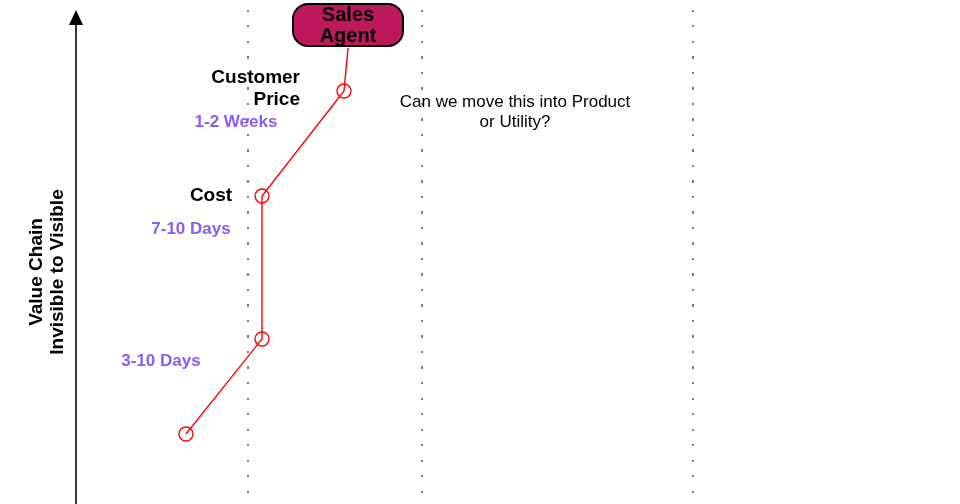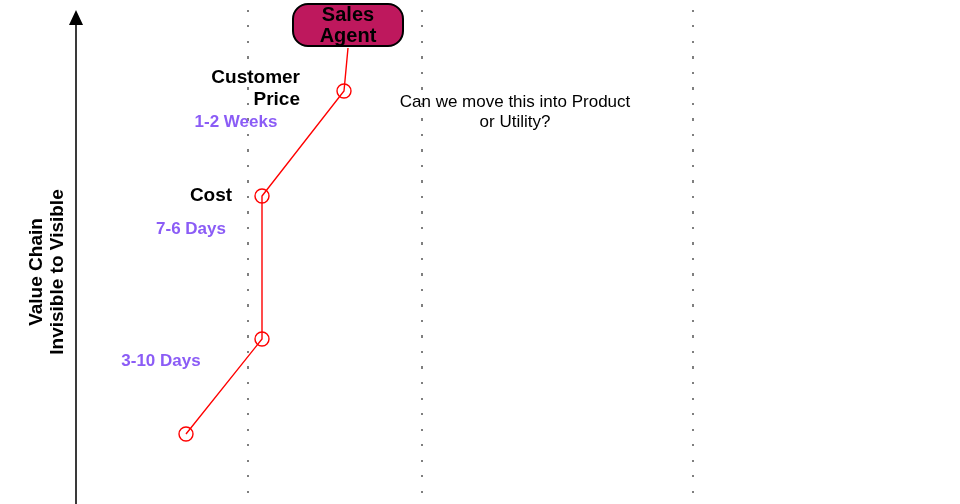--- a/index.html
+++ b/index.html
@@ -86,21 +86,21 @@
       <circle cx="186" cy="434" r="7" fill="none" stroke="#FF0000" stroke-width="1.4"></circle>
     </svg>
 
   <div class="sales-agent">Sales
 Agent</div>
 
 
   <div class="stage-duration pos-quotation-duration">3-10 Days</div>
 
   <div class="stage-label pos-cost-label">Cost</div>
-  <div class="stage-duration pos-cost-duration">7-6 Days</div>
+  <div class="stage-duration pos-cost-duration">7-10 Days</div>
 
   <div class="stage-label pos-customer-label">Customer
 Price</div>
   <div class="stage-duration pos-customer-duration">1-2 Weeks</div>
 
   <div class="annotation">Can we move this into Product
 or Utility?</div>
 
 </div>
 

